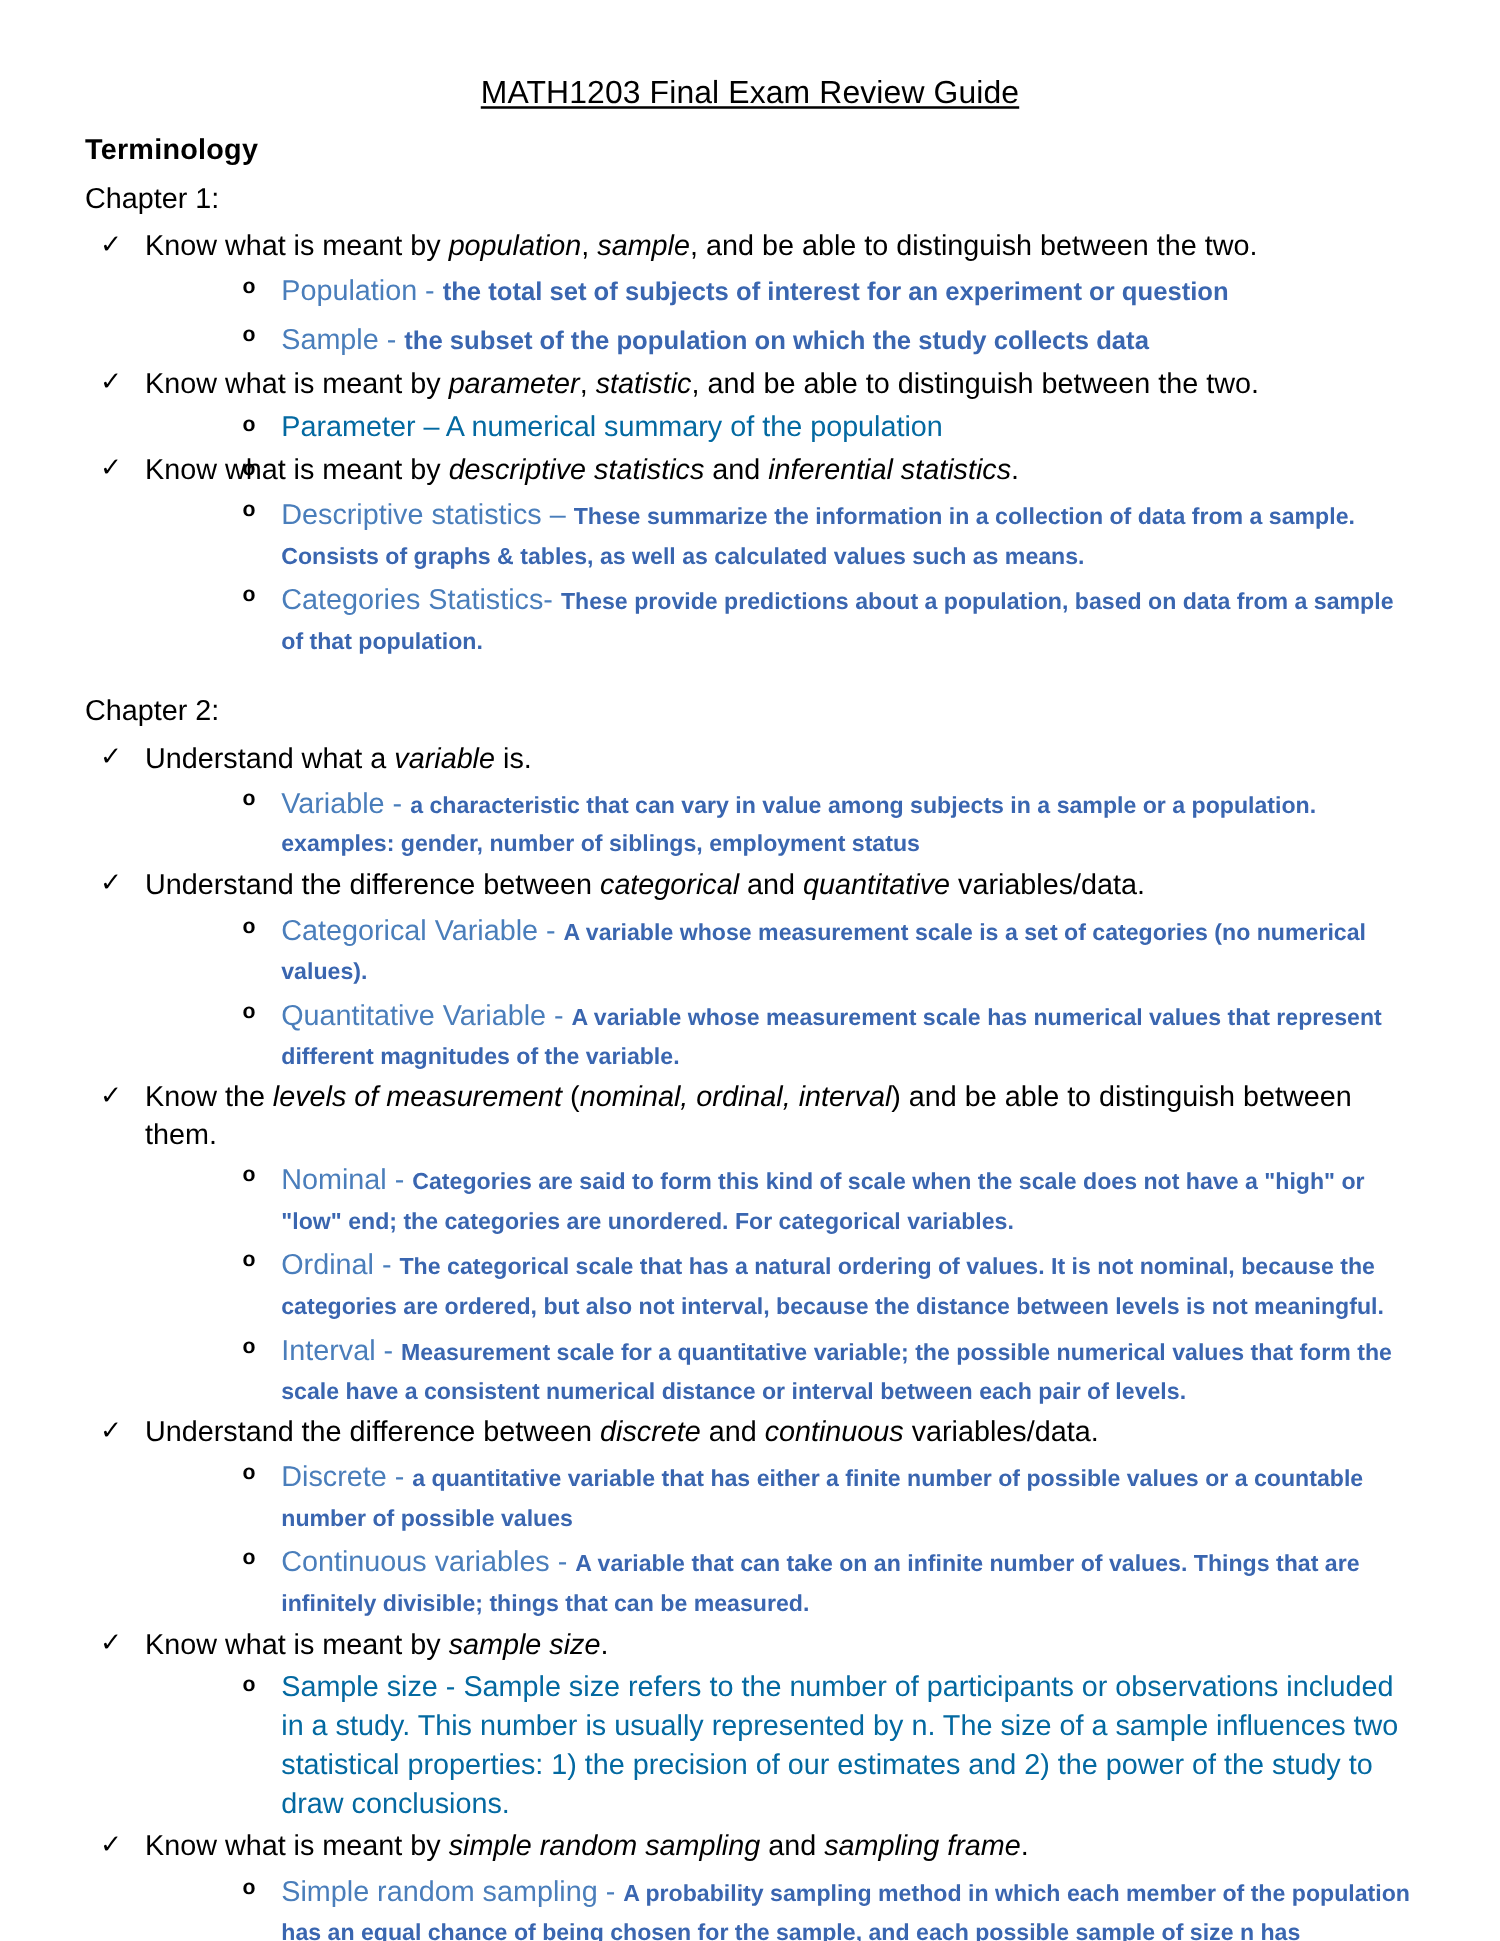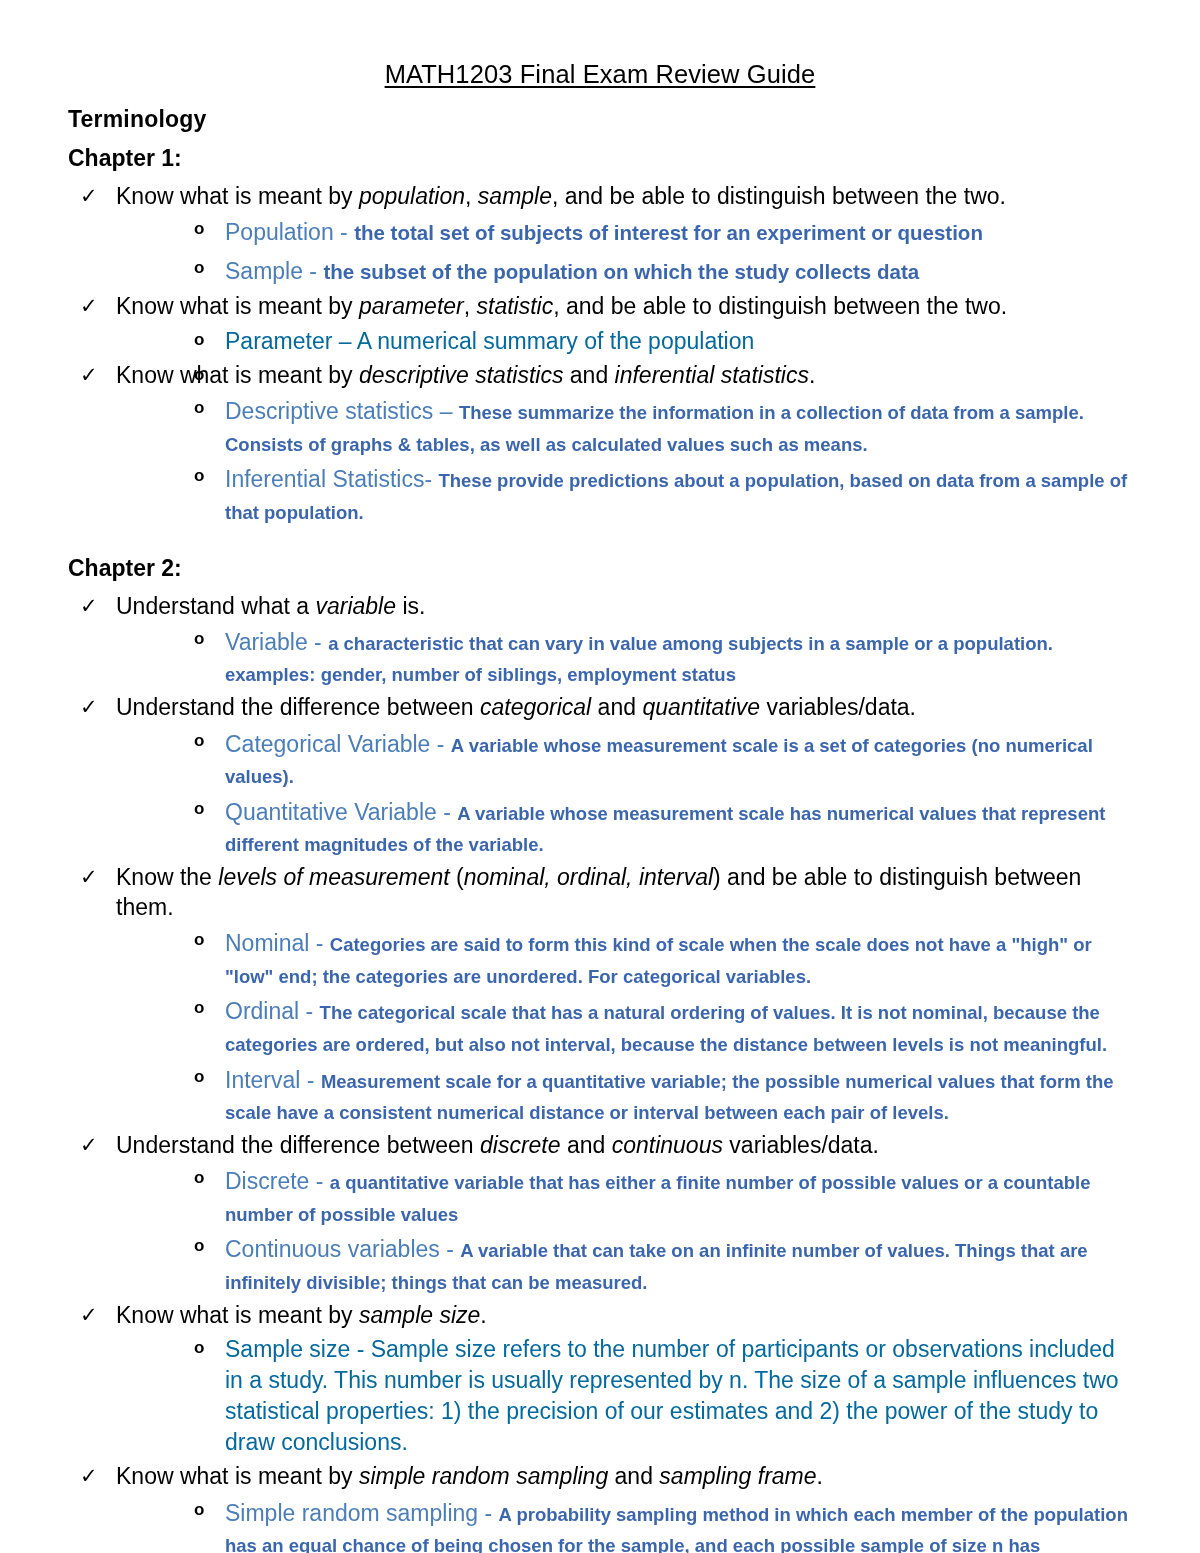--- a/index.html
+++ b/index.html
@@ -47,21 +47,21 @@
   }
 
   .section-head {
     font-size: 23px;
     font-weight: bold;
     margin: 14px 0 10px 0;
     letter-spacing: 0.2px;
   }
   .chapter-head {
     font-size: 23px;
-    font-weight: bold;
+    font-weight: normal;
     margin: 12px 0 10px 0;
   }
   .chapter-head.second { margin-top: 28px; }
 
   
   ul.lvl1 {
     list-style: none;
     margin: 0;
     padding: 0;
   }
@@ -159,21 +159,21 @@
               <span class="mark-o">o</span>
             </li>
           </ul></li>
         <li class="l1"><span class="mark">✓</span><span><span>Know what is meant by </span><em>descriptive statistics</em><span> and </span><em>inferential statistics</em><span>.</span></span><ul class="lvl2">
             <li class="l2">
               <span class="mark-o">o</span>
               <p class="cont"><span class="term">Descriptive statistics – </span><span class="rest">These summarize the information in a collection of data from a sample. Consists of graphs &amp; tables, as well as calculated values such as means.</span></p>
             </li>
             <li class="l2">
               <span class="mark-o">o</span>
-              <p class="cont"><span class="term">Inferential Statistics- </span><span class="rest">These provide predictions about a population, based on data from a sample of that population.</span></p>
+              <p class="cont"><span class="term">Categories Statistics- </span><span class="rest">These provide predictions about a population, based on data from a sample of that population.</span></p>
             </li>
           </ul></li>
       </ul>
       <div class="chapter-head second">Chapter 2:</div>
       <ul class="lvl1">
         <li class="l1"><span class="mark">✓</span><span><span>Understand what a </span><em>variable</em><span> is.</span></span><ul class="lvl2">
             <li class="l2">
               <span class="mark-o">o</span>
               <p class="cont"><span class="term">Variable - </span><span class="rest">a characteristic that can vary in value among subjects in a sample or a population. examples: gender, number of siblings, employment status</span></p>
             </li>

